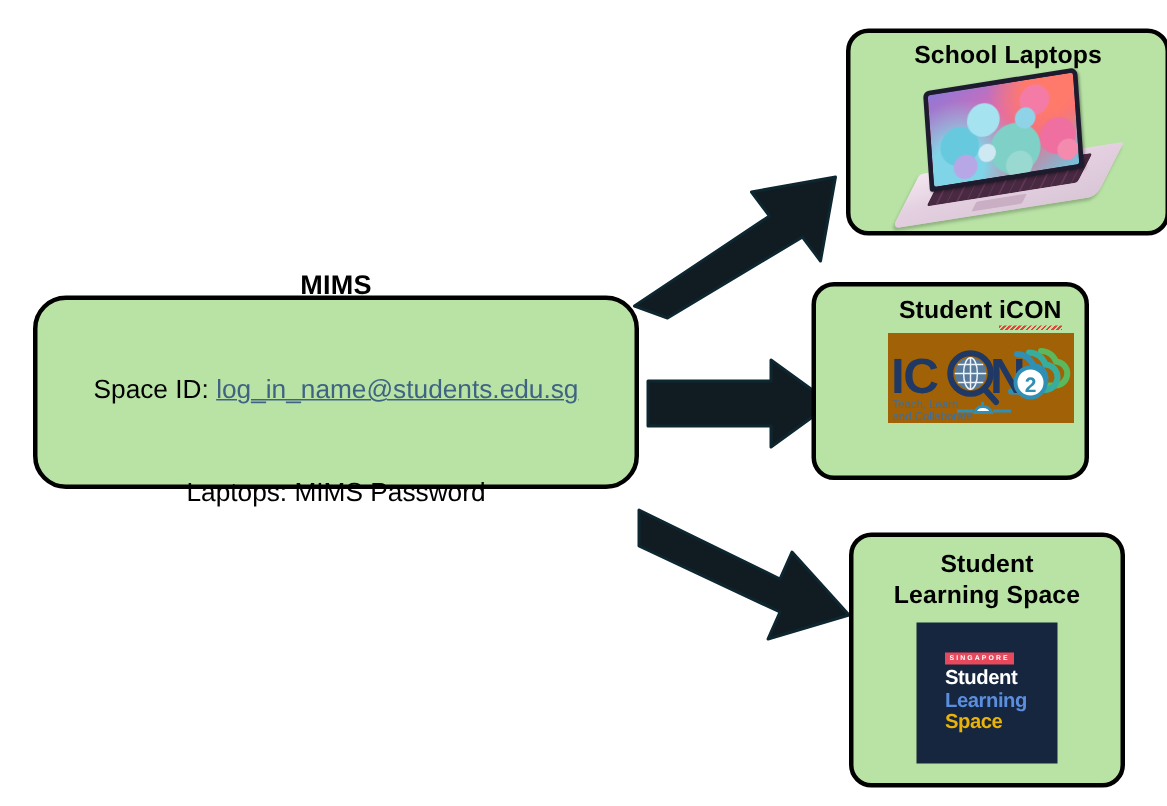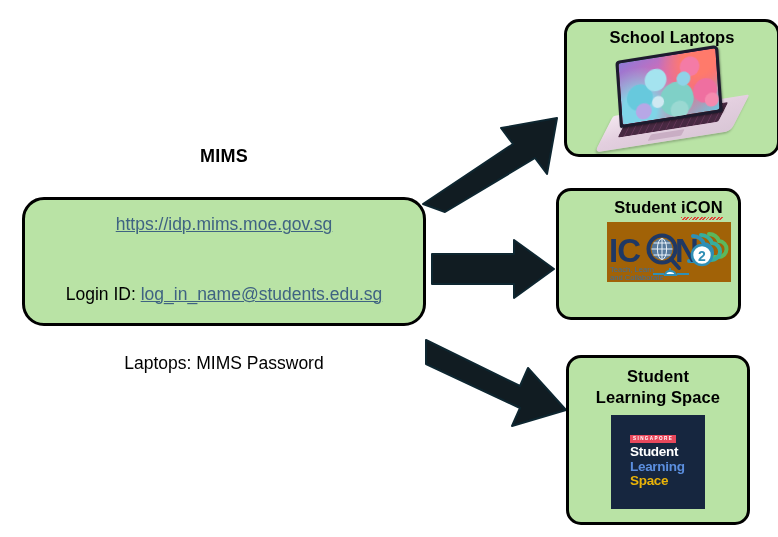--- a/index.html
+++ b/index.html
@@ -67,21 +67,21 @@
   
   .node-laptops {
     left: 564px;
     top: 19px;
     width: 216px;
     height: 138px;
     border-radius: 15px;
     padding-top: 5px;
   }
   .node-icon {
-    left: 556px;
+    left: 541px;
     top: 188px;
     width: 185px;
     height: 132px;
     border-radius: 15px;
     padding-top: 6px;
     padding-left: 40px;
   }
   .node-sls {
     left: 566px;
     top: 355px;
@@ -249,24 +249,21 @@
     <path d="M4 16 L86 16 L86 2 L126 31 L86 60 L86 46 L4 46 Z" fill="#111C22" stroke="#0E2630" stroke-width="2" stroke-linejoin="round"></path>
   </svg>
 
   <svg class="arrow" style="left:418px; top:326px;" width="150" height="104" viewBox="0 0 150 104">
     <path d="M6 10 L100 56 L108 38 L146 80 L92 96 L100 78 L6 34 Z" fill="#111C22" stroke="#0E2630" stroke-width="2" stroke-linejoin="round" transform="translate(2,4)"></path>
   </svg>
 
   <div class="node node-mims">
     <div class="mims-title">MIMS</div>
     <div class="mims-line">
-      <span class="link">https://idp.mims.moe.gov.sg</span>
-    </div>
-    <div class="mims-line">
-      <span>Login ID:</span>
+      <span>Space ID:</span>
       <span class="link">log_in_name@students.edu.sg</span>
     </div>
     <div class="mims-line">Laptops: MIMS Password</div>
   </div>
 
   <div class="node node-laptops">
     <div class="node-title">School Laptops</div>
 
     <div class="laptop-wrap">
       <div class="laptop-base">

